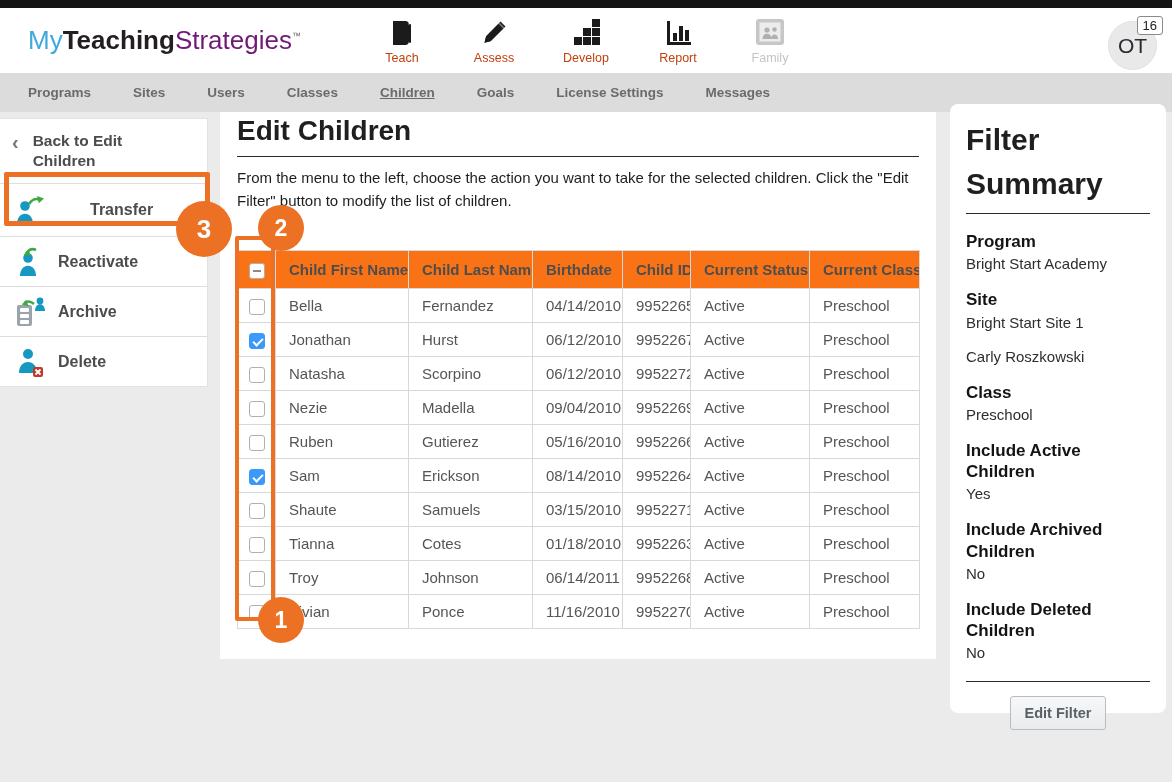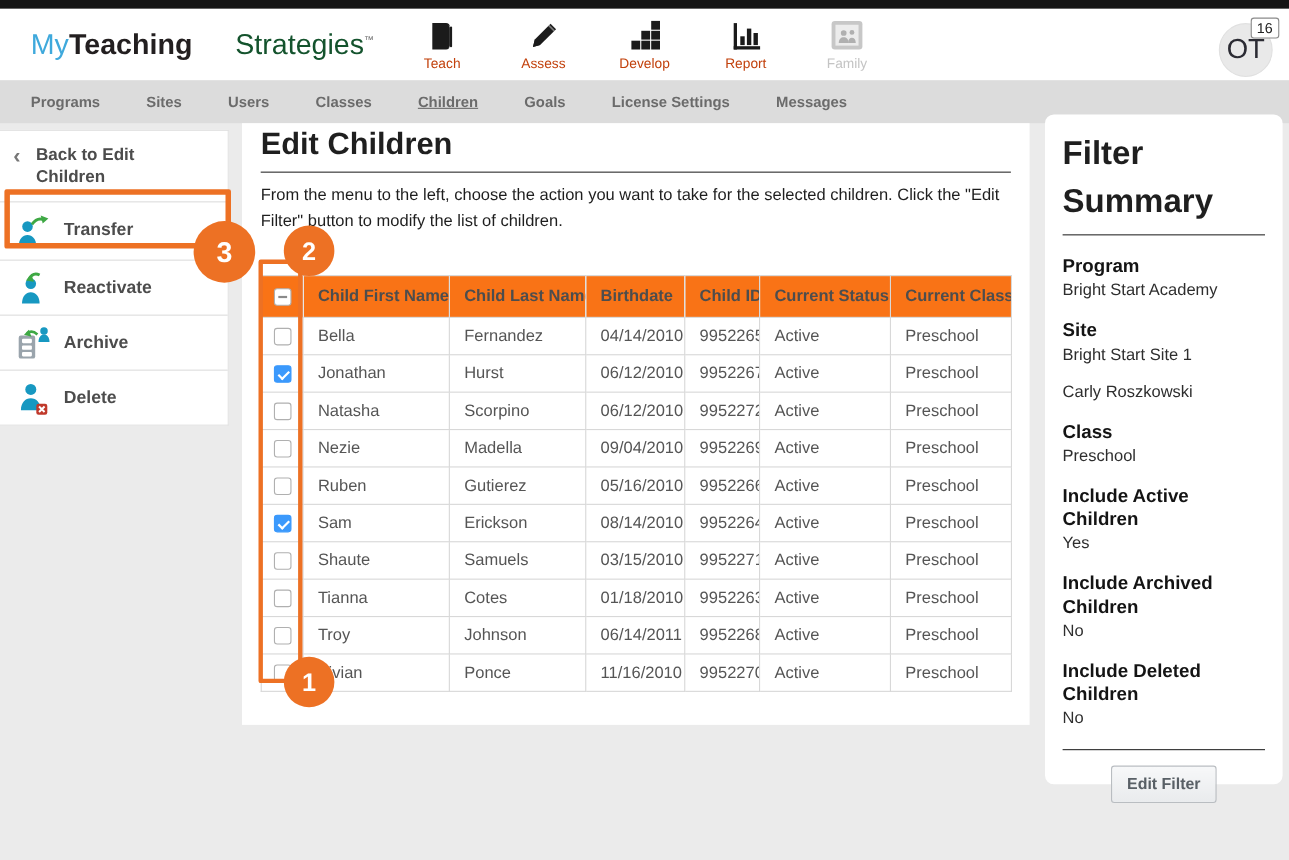--- a/index.html
+++ b/index.html
@@ -7,50 +7,50 @@
   body { font-family:"Liberation Sans","DejaVu Sans",sans-serif; background:#ebebeb; position:relative; overflow:hidden; }
 
   
   .topstrip { position:absolute; left:0; top:0; width:1172px; height:8px; background:#141414; }
 
   
   .header { position:absolute; left:0; top:8px; width:1172px; height:65px; background:#fff; }
   .brand { position:absolute; left:28px; top:17px; font-size:26px; letter-spacing:0; white-space:nowrap; }
   .brand .my { color:#3fa9dc; font-weight:400; }
   .brand .teaching { color:#231f20; font-weight:bold; }
-  .brand .strategies { color:#14532d; font-weight:400;padding-left:39px; }
+  .brand .strategies { color:#701a75; font-weight:400; }
   .brand .tm { font-size:9px; color:#666; vertical-align:super; }
 
   .apps { position:absolute; left:50%; transform:translateX(-50%); top:10px; display:flex; gap:30px; }
   .app { width:62px; text-align:center; cursor:pointer; }
   .app-icon { display:block; height:32px; }
   .app-icon svg { display:inline-block; }
   .app-label { font-size:12.5px; color:#c2410c; margin-top:1px; }
   .app.disabled .app-label { color:#c4c4c4; }
 
   .avatar-wrap { position:absolute; left:1108px; top:13px; width:49px; height:49px; }
   .avatar { width:49px; height:49px; border-radius:50%; background:#e9e9e9; border:1px solid #e0e0e0;
-            display:flex; align-items:center; justify-content:center; font-size:25px; color:#2b2b33; cursor:pointer; }
+            display:flex; align-items:center; justify-content:center; font-size:21px; color:#2b2b33; cursor:pointer; }
   .avatar-badge { position:absolute; right:-6px; top:-5px; background:#fff; border:1px solid #8a8a8a; border-radius:3px;
                   font-size:13px; color:#222; padding:0 5px; line-height:17px; }
 
   
   .nav { position:absolute; left:0; top:73px; width:1172px; height:39px; background:#dcdcdc;
          display:flex; align-items:center; padding-left:28px; gap:42px; }
   .nav-item { font-size:13.5px; font-weight:bold; color:#6b6b6b; cursor:pointer; white-space:nowrap; }
   .nav-item.active { text-decoration:underline; }
 
   
   .sidebar { position:absolute; left:0; top:118px; width:208px; background:#fff; border:1px solid #e2e2e2; border-left:none; }
   .back-item { display:flex; padding:12px 14px 12px 12px; cursor:pointer; }
   .back-chevron { color:#777; font-size:20px; font-weight:bold; line-height:22px; margin-right:14px; }
   .back-label { font-weight:bold; font-size:15.5px; color:#4c4c4c; line-height:1.3; width:110px; }
   .s-divider { height:1px; background:#ddd; }
   .s-item { display:flex; align-items:center; height:49px; padding-left:14px; cursor:pointer; }
-  .s-item.tall { height:52px; }
+  .s-item.tall { height:52px;gap:32px; }
   .s-icon { width:36px; height:32px; margin-right:8px; }
   .s-label { font-weight:bold; font-size:16px; color:#4c4c4c; }
 
   
   .main { position:absolute; left:220px; top:112px; width:716px; height:547px; background:#fff; padding:3px 17px; }
   .main-title { font-size:28px; font-weight:600; color:#1f1f1f; padding-bottom:9px; border-bottom:1px solid #2b2b2b; }
   .main-desc { margin-top:10px; font-size:15px; color:#1e1e1e; line-height:1.5; max-width:690px; }
 
   table.kids { border-collapse:collapse; table-layout:fixed; margin-top:38px; width:682px; }
   table.kids th, table.kids td { border:1px solid #d8d8d8; font-size:15px; overflow:hidden; white-space:nowrap; }

